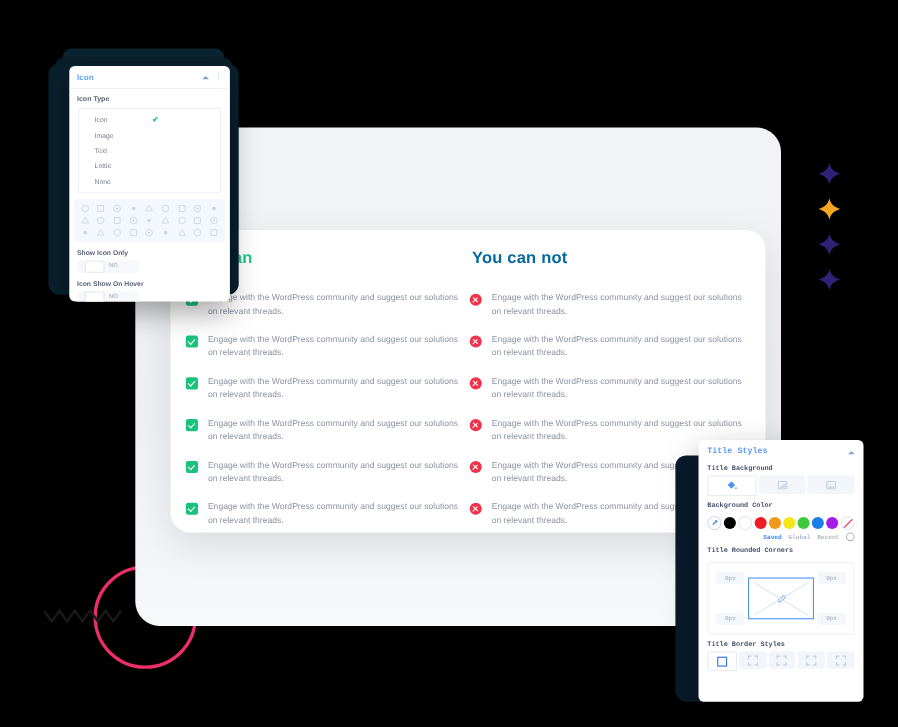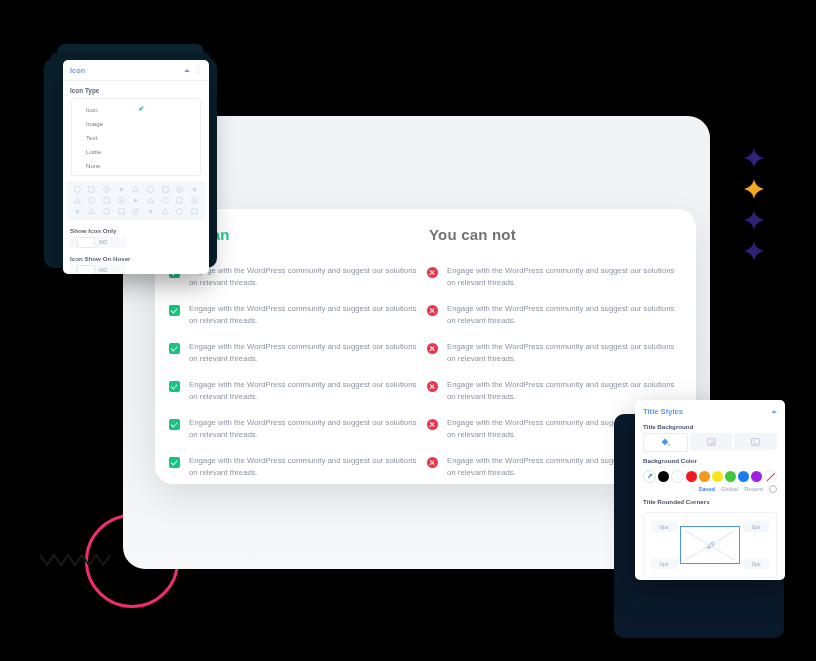--- a/index.html
+++ b/index.html
@@ -32,21 +32,21 @@
   }
   .cols{position:absolute;left:0;top:0;right:0;bottom:0;}
   .col{position:absolute;top:0;width:256px;}
   .col-left{left:14px;}
   .col-right{left:272px;}
   .col-head{
     font-size:15px;font-weight:bold;letter-spacing:.2px;
     padding-left:2px;margin-top:17px;
   }
   .head-yes{color:#1ec98a;}
-  .head-no{color:#737373;}
+  .head-no{color:#0369a1;}
   .rows{margin-top:22px;}
   .row{display:flex;align-items:flex-start;margin-bottom:14px;}
   .mark{flex:0 0 11px;width:11px;height:11px;margin-top:2px;margin-right:9px;}
   .mark-yes{background:#19c37d;border-radius:2px;position:relative;}
   .mark-yes:after{
     content:"";position:absolute;left:3px;top:2px;width:3px;height:5px;
     border:solid #fff;border-width:0 1.4px 1.4px 0;transform:rotate(42deg);
   }
   .mark-no{background:#f0334b;border-radius:50%;position:relative;}
   .mark-no:before,.mark-no:after{
@@ -97,23 +97,24 @@
     margin:0 7px;width:42px;height:11px;border-radius:2px;}
   .toggle{width:16px;height:9px;background:#fff;border:1px solid #e3e8f0;border-radius:1.5px;}
   .toggle-txt{font-size:5.4px;color:#b4bdca;margin-left:4px;font-weight:bold;}
 
   
   .ts-shadow{
     position:absolute;left:614px;top:414px;width:170px;height:224px;
     background:#0a1a2b;border-radius:10px;
   }
   .ts-panel{
-    position:absolute;left:635px;top:400px;width:150px;height:180px;
+    position:absolute;left:635px;top:400px;width:150px;height:238px;
     background:#ffffff;border-radius:5px;box-shadow:0 12px 30px rgba(0,0,0,.35);
     overflow:hidden;
+    font-family:Liberation Mono, monospace;
   }
   .ts-head{display:flex;align-items:center;padding:7px 8px 2px 8px;}
   .ts-title{font-size:7.6px;color:#5f9bf0;font-weight:bold;flex:1;}
   .ts-caret{width:0;height:0;border-left:3px solid transparent;border-right:3px solid transparent;border-bottom:3.4px solid #8aa6d2;}
   .ts-lbl{font-size:6.2px;color:#46506a;font-weight:bold;padding:5px 8px 3px 8px;}
   .tabs{display:flex;gap:2px;padding:0 8px;}
   .tab{
     flex:1;height:17px;background:#f2f5fa;border-radius:2px;
     display:flex;align-items:center;justify-content:center;
   }

